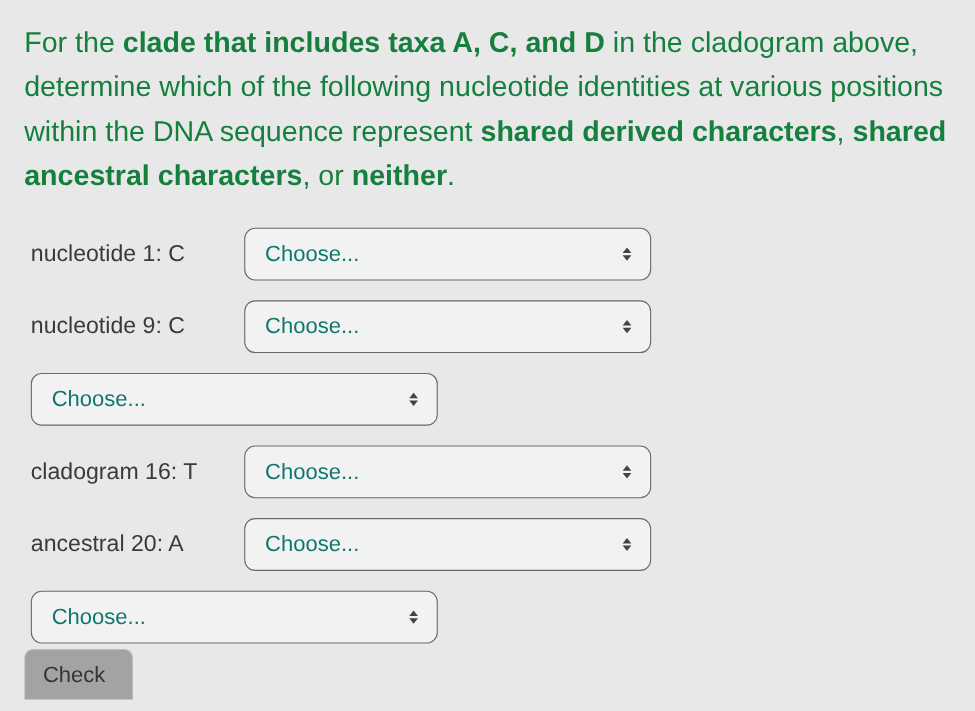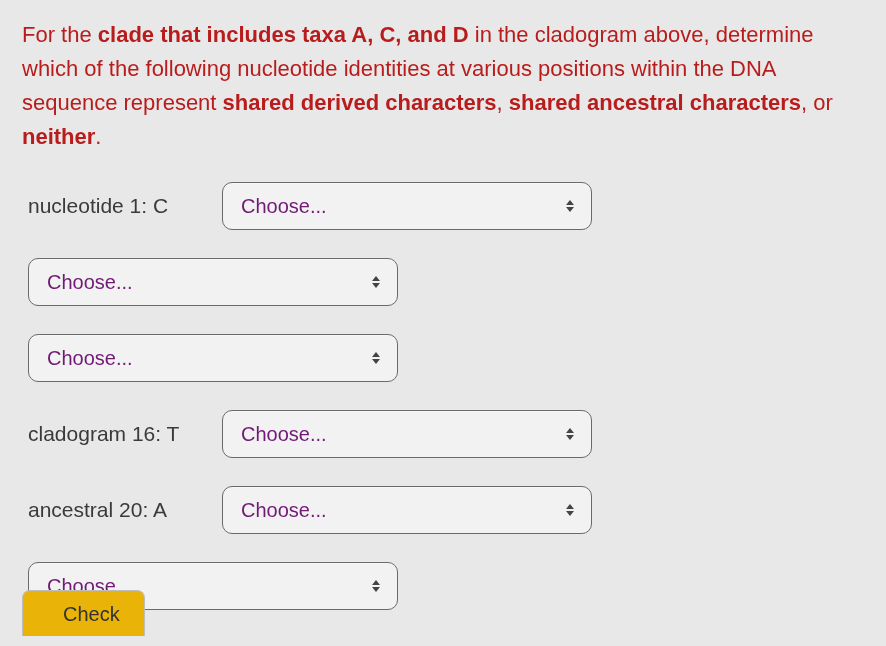--- a/index.html
+++ b/index.html
@@ -10,32 +10,32 @@
     body {
       font-family: -apple-system, BlinkMacSystemFont, "Segoe UI", Helvetica, Arial, sans-serif;
       background: #e8e8e8;
       width: 886px;
       height: 646px;
       padding: 18px 22px;
       color: #2a2a2a;
       position: relative;
     }
     .question-text {
-      font-size: 22px;
+      font-size: 26px;
       line-height: 1.55;
       margin-bottom: 28px;
-      color: #b91c1c;
+      color: #15803d;
     }
     .question-text strong {
       font-weight: 700;
     }
     .items {
       display: flex;
       flex-direction: column;
-      gap: 28px;
+      gap: 18px;
       margin-left: 6px;
     }
     .item-row {
       display: flex;
       align-items: center;
       gap: 14px;
     }
     .item-label {
       font-size: 21px;
       color: #3a3a3a;
@@ -51,46 +51,46 @@
       border-radius: 10px;
       display: flex;
       align-items: center;
       justify-content: space-between;
       padding: 0 16px 0 18px;
       cursor: pointer;
       box-shadow: inset 0 1px 0 rgba(255,255,255,0.3);
     }
     .select-placeholder {
       font-size: 20px;
-      color: #701a75;
+      color: #0f766e;
     }
     .select-arrows {
       display: flex;
       flex-direction: column;
       align-items: center;
       gap: 0;
       line-height: 0;
     }
     .select-arrows svg {
       width: 10px;
       height: 7px;
     }
     .check-btn {
       position: absolute;
       bottom: 10px;
       left: 22px;
       font-size: 20px;
       color: #333;
-      background: #eab308;
+      background: #a3a3a3;
       border-top: 1px solid #bdbdbd;
       border-left: 1px solid #bdbdbd;
       border-right: 1px solid #bdbdbd;
       border-bottom: none;
       border-radius: 8px 8px 0 0;
-      padding: 12px 24px 10px 40px;
+      padding: 12px 24px 10px 16px;
       cursor: pointer;
     }
   </style>
 </head>
 <body>
 
 <div class="question-text">
   <span>For the </span><strong>clade that includes taxa A, C, and D</strong><span> in the cladogram above, determine which of the following nucleotide identities at various positions within the DNA sequence represent </span><strong>shared derived characters</strong><span>, </span><strong>shared ancestral characters</strong><span>, or </span><strong>neither</strong><span>.</span>
 </div>
 
@@ -105,20 +105,21 @@
             <path d="M1 6 L5 1 L9 6 Z" fill="#444"></path>
           </svg>
         <svg viewBox="0 0 10 7">
             <path d="M1 1 L5 6 L9 1 Z" fill="#444"></path>
           </svg>
       </span>
     </div>
   </div>
 
   <div class="item-row">
+    <div class="item-label">nucleotide 9: C</div>
     <div class="select-box">
       <span class="select-placeholder">Choose...</span>
       <span class="select-arrows">
         <svg viewBox="0 0 10 7">
             <path d="M1 6 L5 1 L9 6 Z" fill="#444"></path>
           </svg>
         <svg viewBox="0 0 10 7">
             <path d="M1 1 L5 6 L9 1 Z" fill="#444"></path>
           </svg>
       </span>

